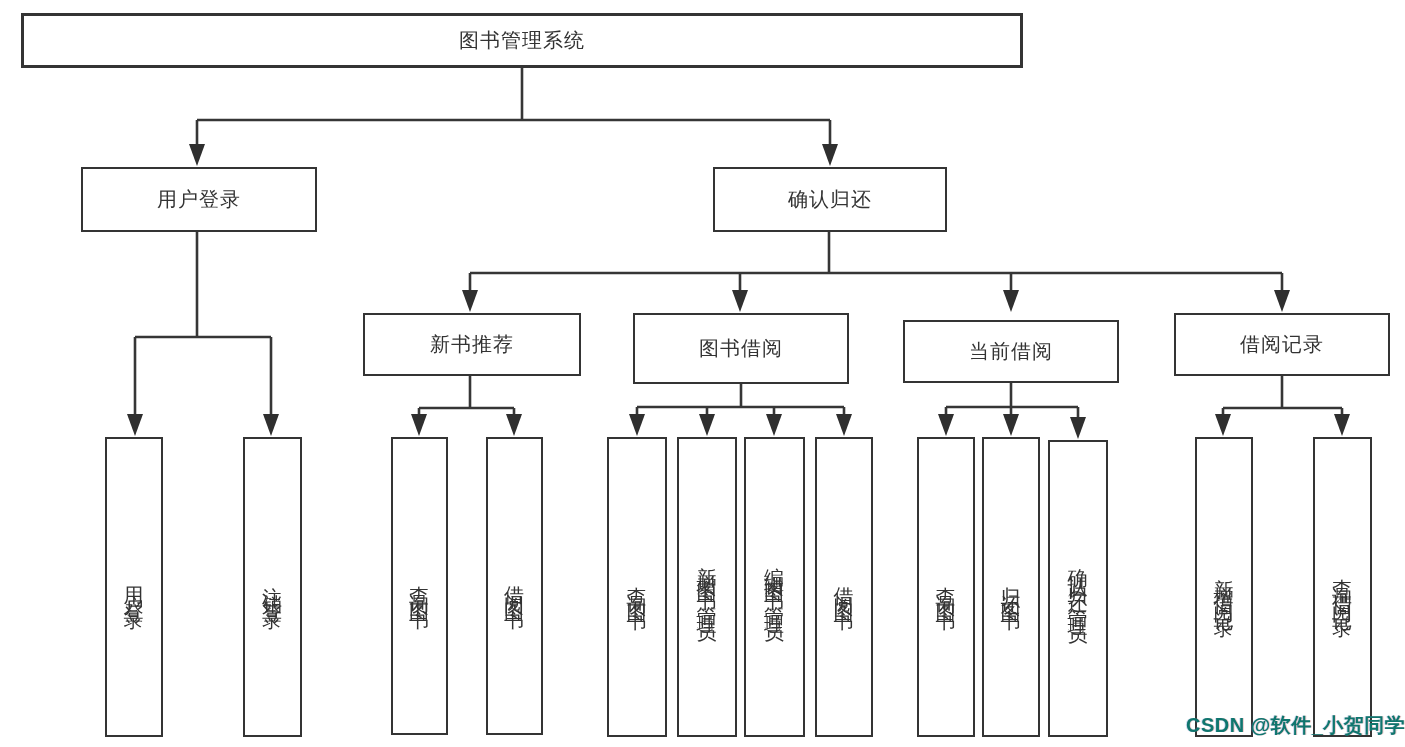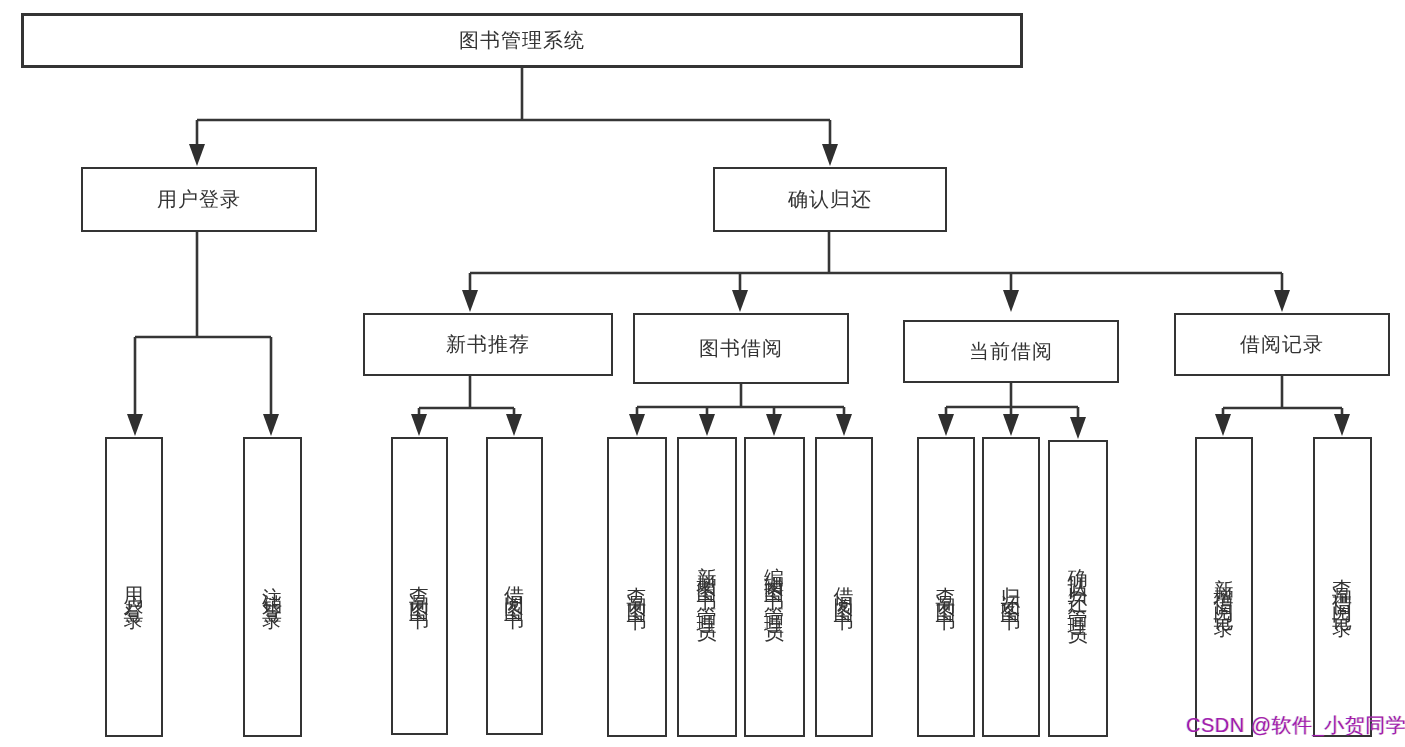--- a/index.html
+++ b/index.html
@@ -55,25 +55,26 @@
     font-size: 20px;
     letter-spacing: 8px;
     line-height: 1.1;
     white-space: nowrap;
   }
   .watermark {
     position: absolute;
     left: 1186px;
     top: 712px;
     font-size: 20px;
-    color: #a21caf;
+    color: #0f766e;
     letter-spacing: 0.5px;
     white-space: nowrap;
     text-shadow: 1px 0 rgba(205,80,80,0.28), -1px 0 rgba(90,130,210,0.28);
     z-index: 5;
+    font-weight: bold;
   }
 </style>
 </head>
 <body>
 
 <div class="stage">
 
   <svg class="wires" viewBox="0 0 1405 747">
     <g>
 
@@ -144,21 +145,21 @@
     <span>图书管理系统</span>
   </div>
 
   <div class="box hbox" style="left:81px;top:167px;width:236px;height:65px">
     <span>用户登录</span>
   </div>
   <div class="box hbox" style="left:713px;top:167px;width:234px;height:65px">
     <span>确认归还</span>
   </div>
 
-  <div class="box hbox" style="left:363px;top:313px;width:250px;height:63px">
+  <div class="box hbox" style="left:363px;top:313px;width:218px;height:63px">
     <span>新书推荐</span>
   </div>
   <div class="box hbox" style="left:633px;top:313px;width:216px;height:71px">
     <span>图书借阅</span>
   </div>
   <div class="box hbox" style="left:903px;top:320px;width:216px;height:63px">
     <span>当前借阅</span>
   </div>
   <div class="box hbox" style="left:1174px;top:313px;width:216px;height:63px">
     <span>借阅记录</span>

